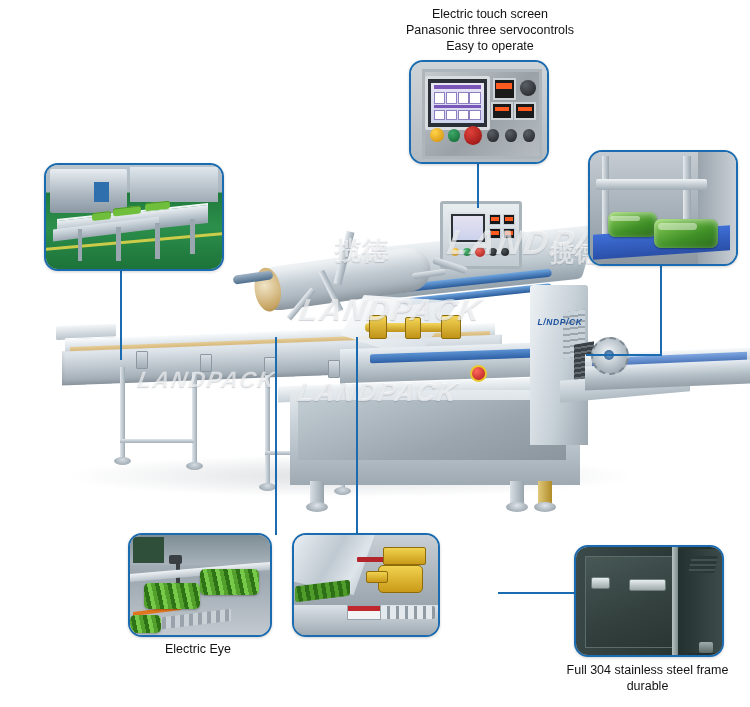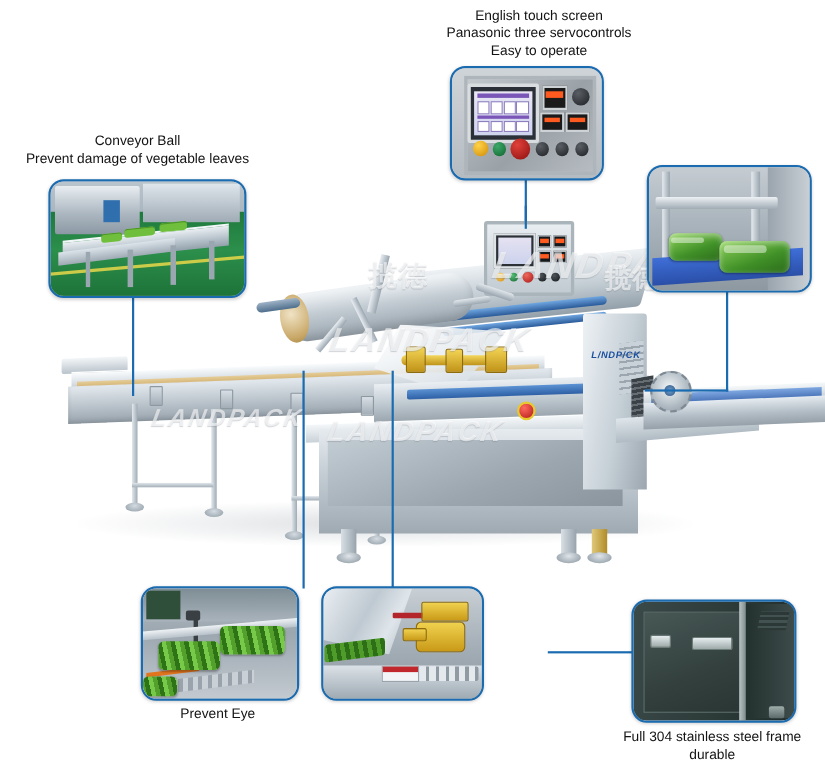--- a/index.html
+++ b/index.html
@@ -375,41 +375,39 @@
     <div class="panel-arm2 mpart"></div>
 
     <div class="wm" style="left:260px;top:78px;font-size:30px;transform:skewX(-10deg);">LANDPACK</div>
     <div class="wm cn" style="left:295px;top:18px;font-size:26px;">揽德</div>
     <div class="wm" style="left:258px;top:162px;font-size:26px;transform:skewX(-10deg);">LANDPACK</div>
     <div class="wm" style="left:408px;top:8px;font-size:34px;transform:skewX(-10deg);">LANDPACK</div>
     <div class="wm cn" style="left:510px;top:22px;font-size:24px;">揽德</div>
     <div class="wm" style="left:98px;top:152px;font-size:22px;transform:skewX(-10deg);">LANDPACK</div>
   </div>
 
-  <div class="caption" style="left:0px;top:120px;width:250px;">Conveyor Ball
-Prevent damage of vegetable leaves</div>
   <div class="callout" style="left:44px;top:163px;width:176px;height:104px;">
     <div class="ph sceneA">
       <span class="mach"></span>
         <span class="mach2"></span>
         <span class="bluebox"></span>
       <span class="ystripe" style="top:72%;"></span>
       <span class="belt"></span>
       <span class="veg" style="left:38%;top:40%;width:16%;"></span>
       <span class="veg" style="left:56%;top:36%;width:14%;"></span>
       <span class="veg" style="left:26%;top:45%;width:11%;"></span>
       <span class="belt2"></span>
       <span class="legs" style="left:18%;top:62%;height:30%;"></span>
       <span class="legs" style="left:40%;top:60%;height:32%;"></span>
       <span class="legs" style="left:62%;top:56%;height:34%;"></span>
       <span class="legs" style="left:82%;top:52%;height:34%;"></span>
     </div>
   </div>
 
-  <div class="caption" style="left:370px;top:6px;width:240px;">English touch screen
+  <div class="caption" style="left:370px;top:6px;width:240px;">Electric touch screen
 Panasonic three servocontrols
 Easy to operate</div>
   <div class="callout" style="left:409px;top:60px;width:136px;height:100px;">
     <div class="ph sceneB">
       <span class="face"></span>
       <span class="hmi">
         <span class="scr">
           <span class="bar" style="top:6%;"></span>
           <span class="cell" style="left:6%;top:22%;"></span>
           <span class="cell" style="left:28%;top:22%;"></span>
@@ -460,21 +458,21 @@
       <span class="sensor" style="left:28%;top:20%;width:9%;height:9%;"></span>
       <span class="sensor" style="left:33%;top:27%;width:3%;height:22%;"></span>
       <span class="rail"></span>
       <span class="orange"></span>
       <span class="chain"></span>
       <span class="bunch" style="left:10%;top:48%;width:40%;height:26%;"></span>
       <span class="bunch" style="left:50%;top:34%;width:42%;height:26%;"></span>
       <span class="bunch" style="left:0%;top:80%;width:22%;height:18%;"></span>
     </div>
   </div>
-  <div class="caption" style="left:118px;top:641px;width:160px;">Prevent Eye</div>
+  <div class="caption" style="left:118px;top:641px;width:160px;">Electric Eye</div>
 
   <div class="callout" style="left:292px;top:533px;width:144px;height:100px;">
     <div class="ph sceneE">
       <span class="film"></span>
       <span class="redbar" style="left:44%;top:22%;width:36%;height:5%;"></span>
       <span class="brass" style="left:62%;top:12%;width:28%;height:16%;"></span>
       <span class="brass" style="left:58%;top:30%;width:30%;height:26%;border-radius:5px;"></span>
       <span class="brass" style="left:50%;top:36%;width:14%;height:10%;"></span>
       <span class="veg"></span>
       <span class="base"></span>

